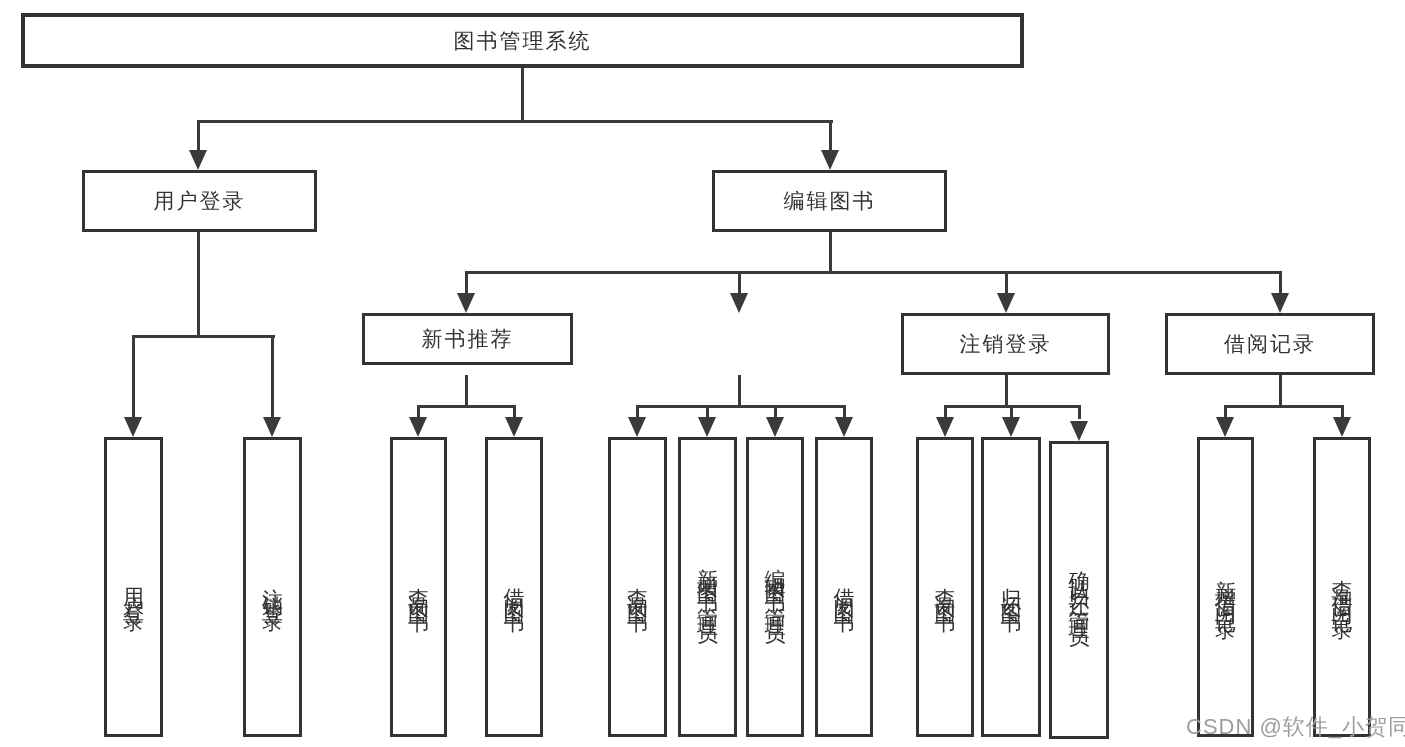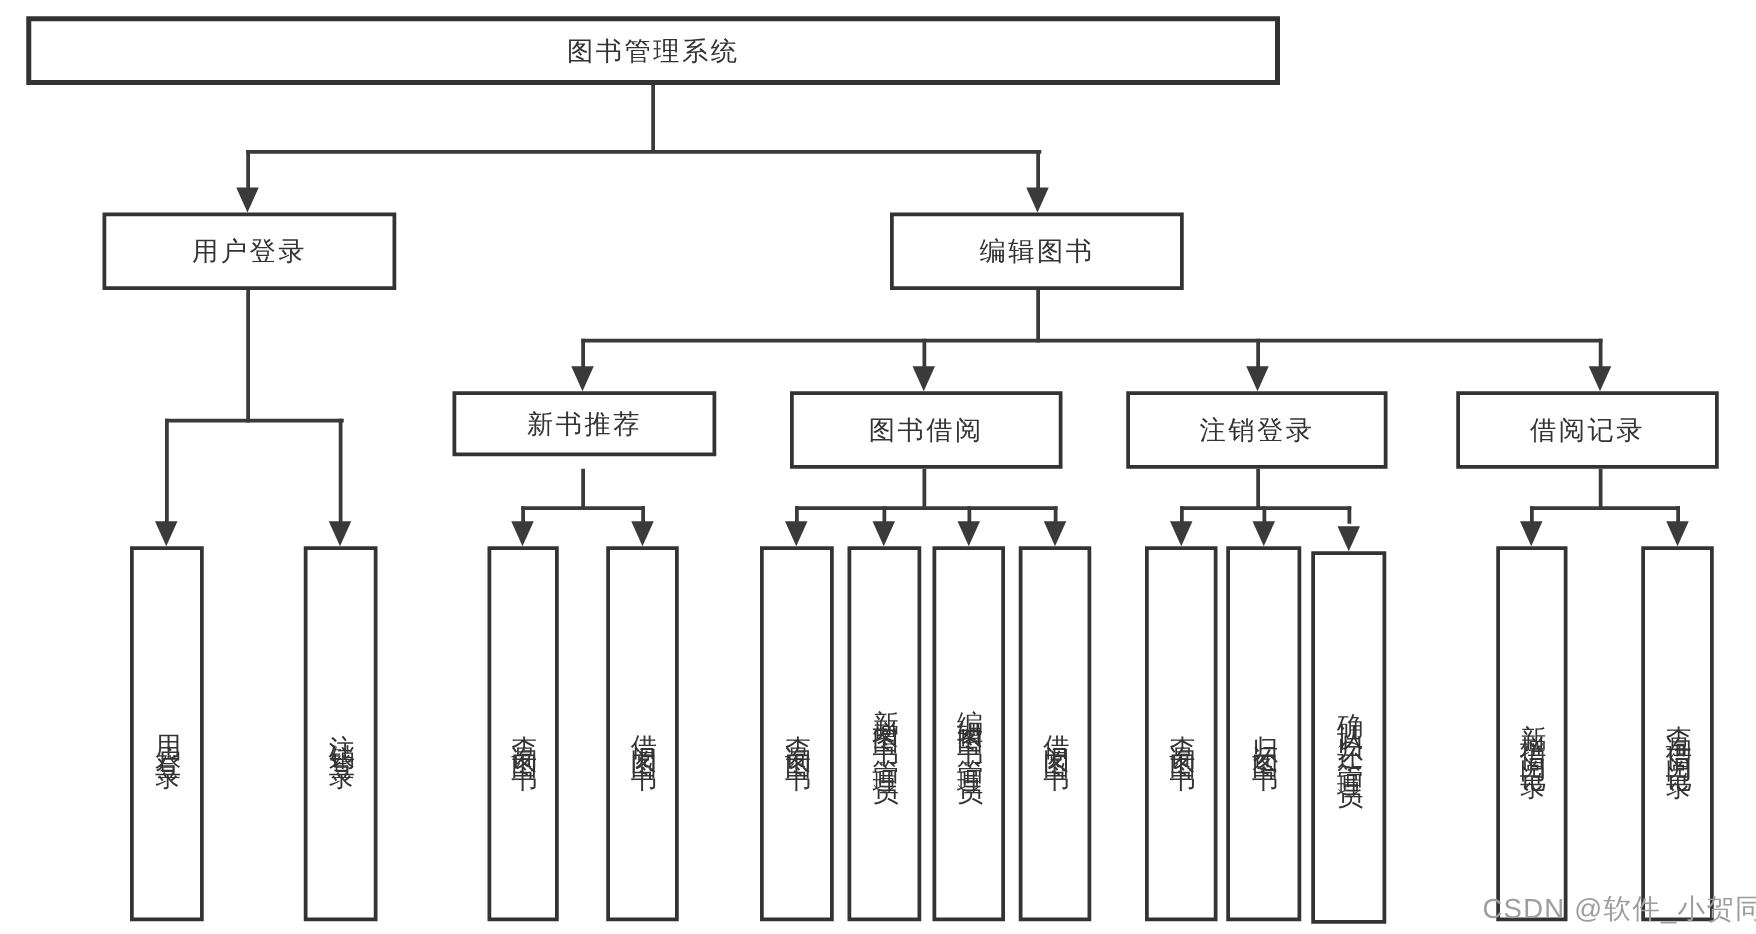--- a/index.html
+++ b/index.html
@@ -100,21 +100,20 @@
   <div class="line vline" style="left:465px;top:271px;height:24px"></div>
   <div class="arrow" style="left:457px;top:293px"></div>
   <div class="line vline" style="left:738px;top:271px;height:24px"></div>
   <div class="arrow" style="left:730px;top:293px"></div>
   <div class="line vline" style="left:1005px;top:271px;height:24px"></div>
   <div class="arrow" style="left:997px;top:293px"></div>
   <div class="line vline" style="left:1279px;top:271px;height:24px"></div>
   <div class="arrow" style="left:1271px;top:293px"></div>
 
   <div class="node" style="left:362px;top:313px;width:211px;height:52px">新书推荐</div>
-  <div class="node" style="left:632px;top:313px;width:218px;height:62px">图书借阅</div>
   <div class="node" style="left:901px;top:313px;width:209px;height:62px">注销登录</div>
   <div class="node" style="left:1165px;top:313px;width:210px;height:62px">借阅记录</div>
 
   <div class="line vline" style="left:465px;top:375px;height:32px"></div>
   <div class="line hline" style="left:417px;top:405px;width:99px"></div>
   <div class="line vline" style="left:417px;top:405px;height:14px"></div>
   <div class="arrow" style="left:409px;top:417px"></div>
   <div class="line vline" style="left:513px;top:405px;height:14px"></div>
   <div class="arrow" style="left:505px;top:417px"></div>
 

